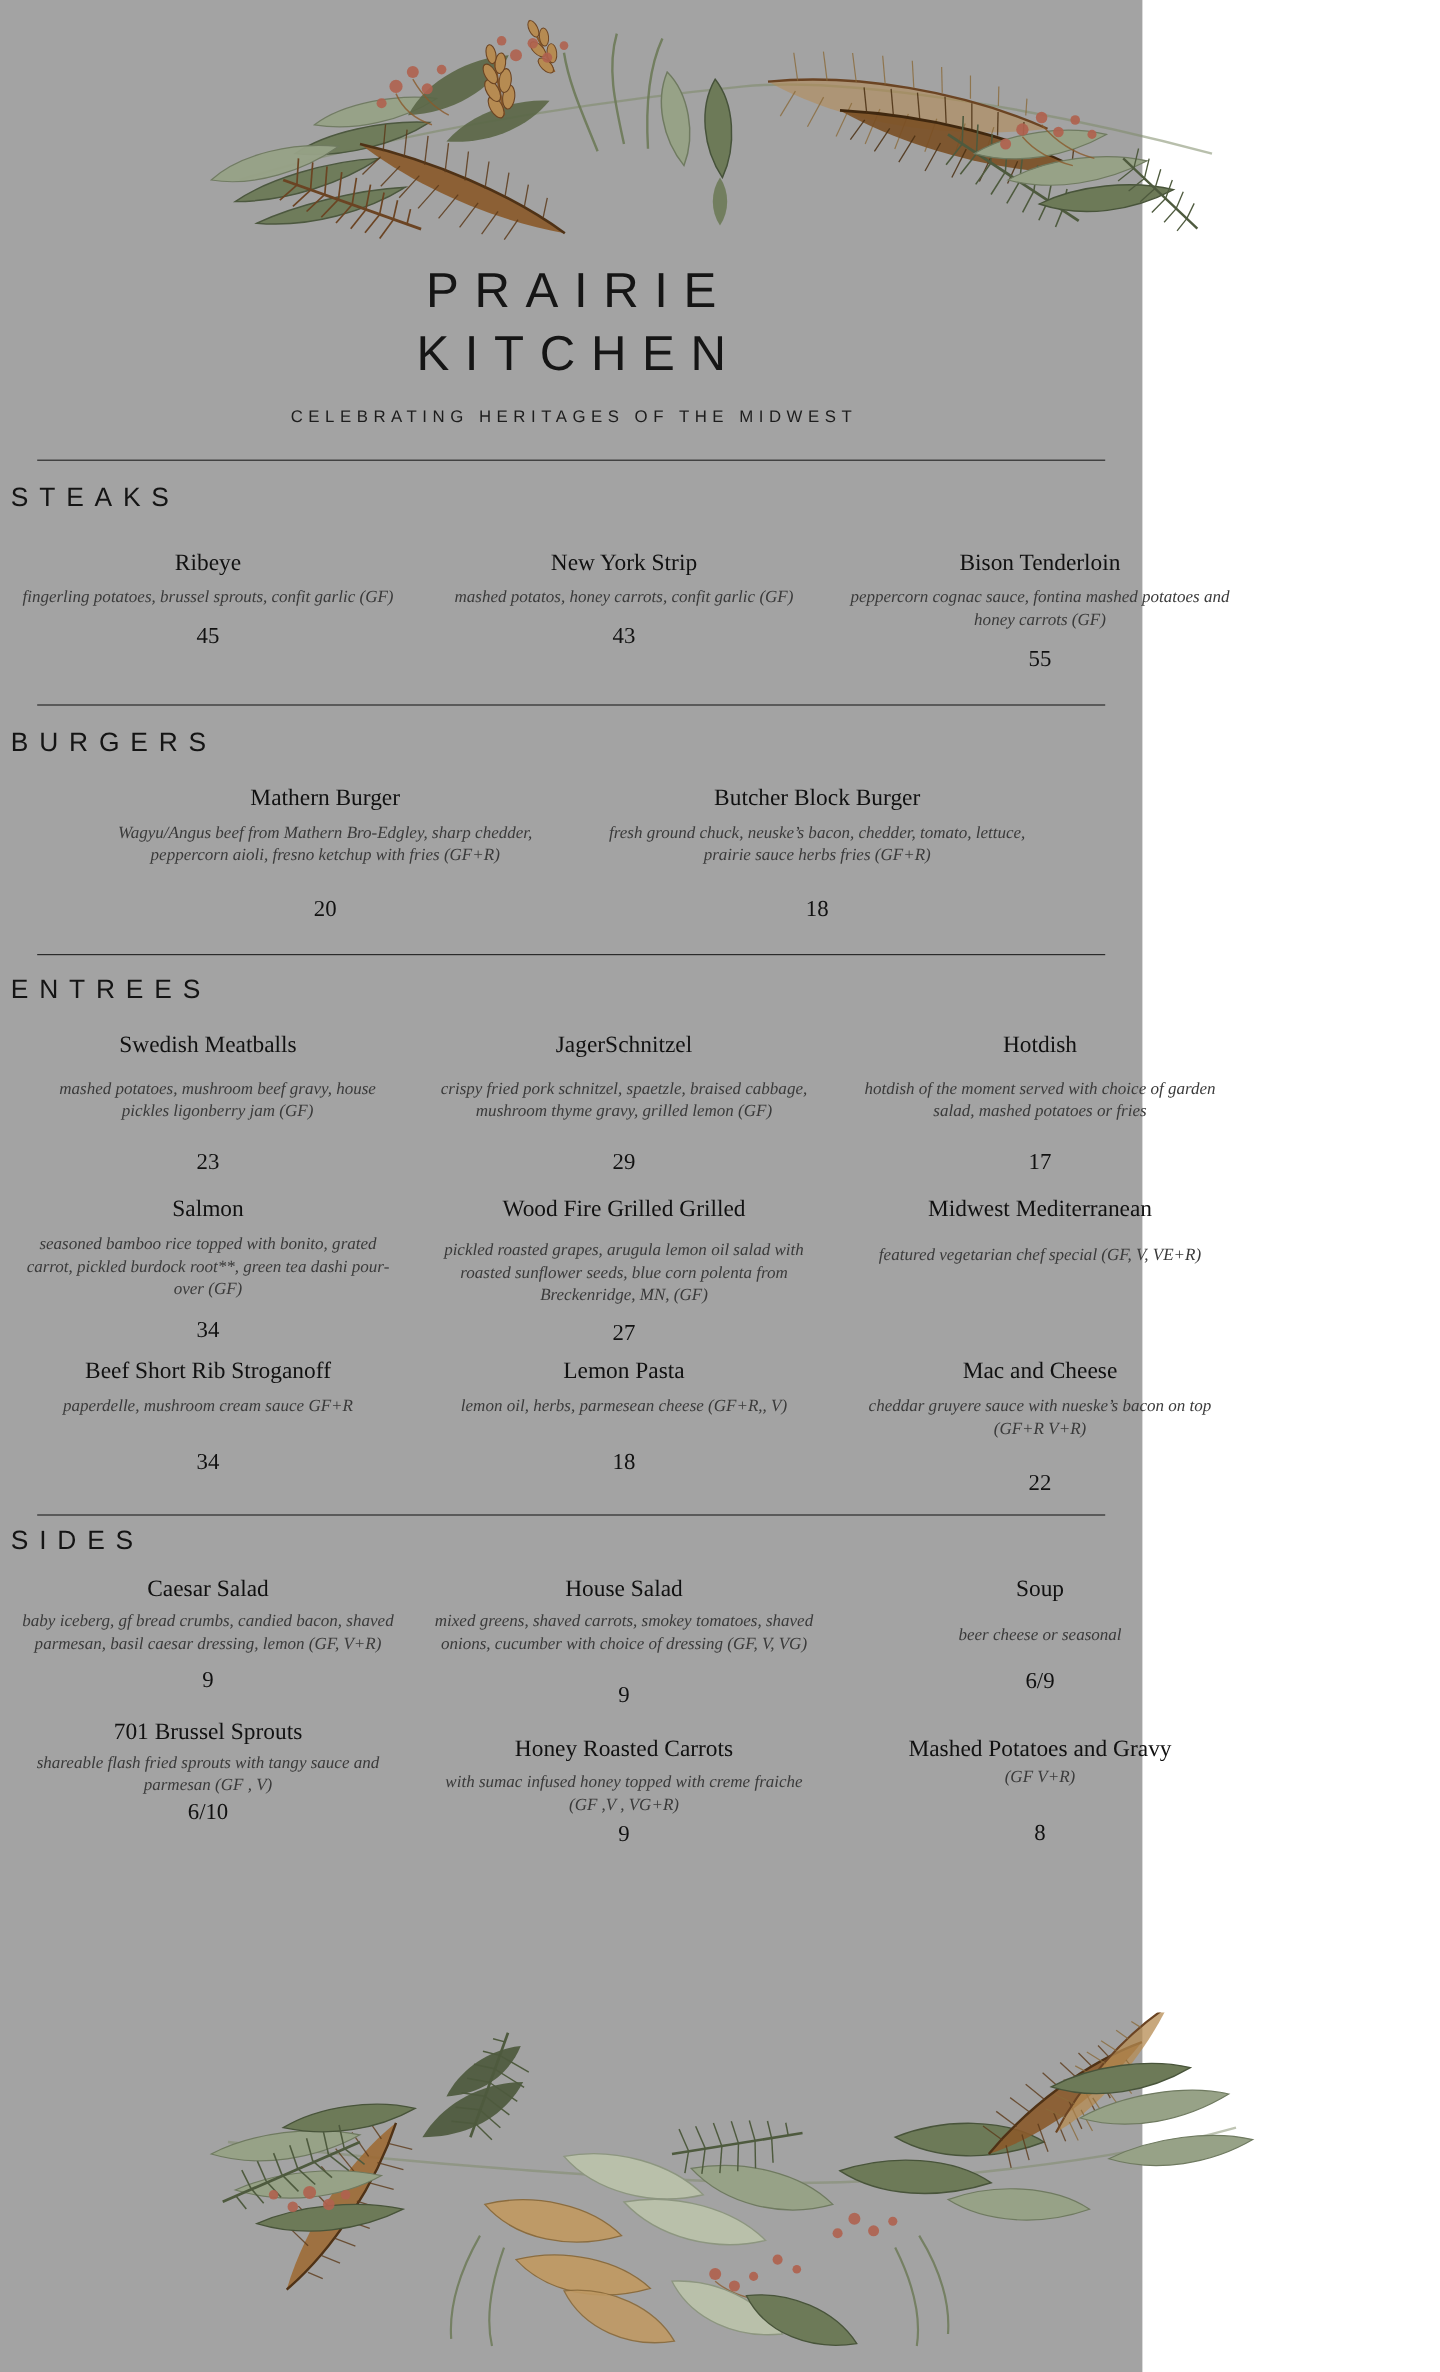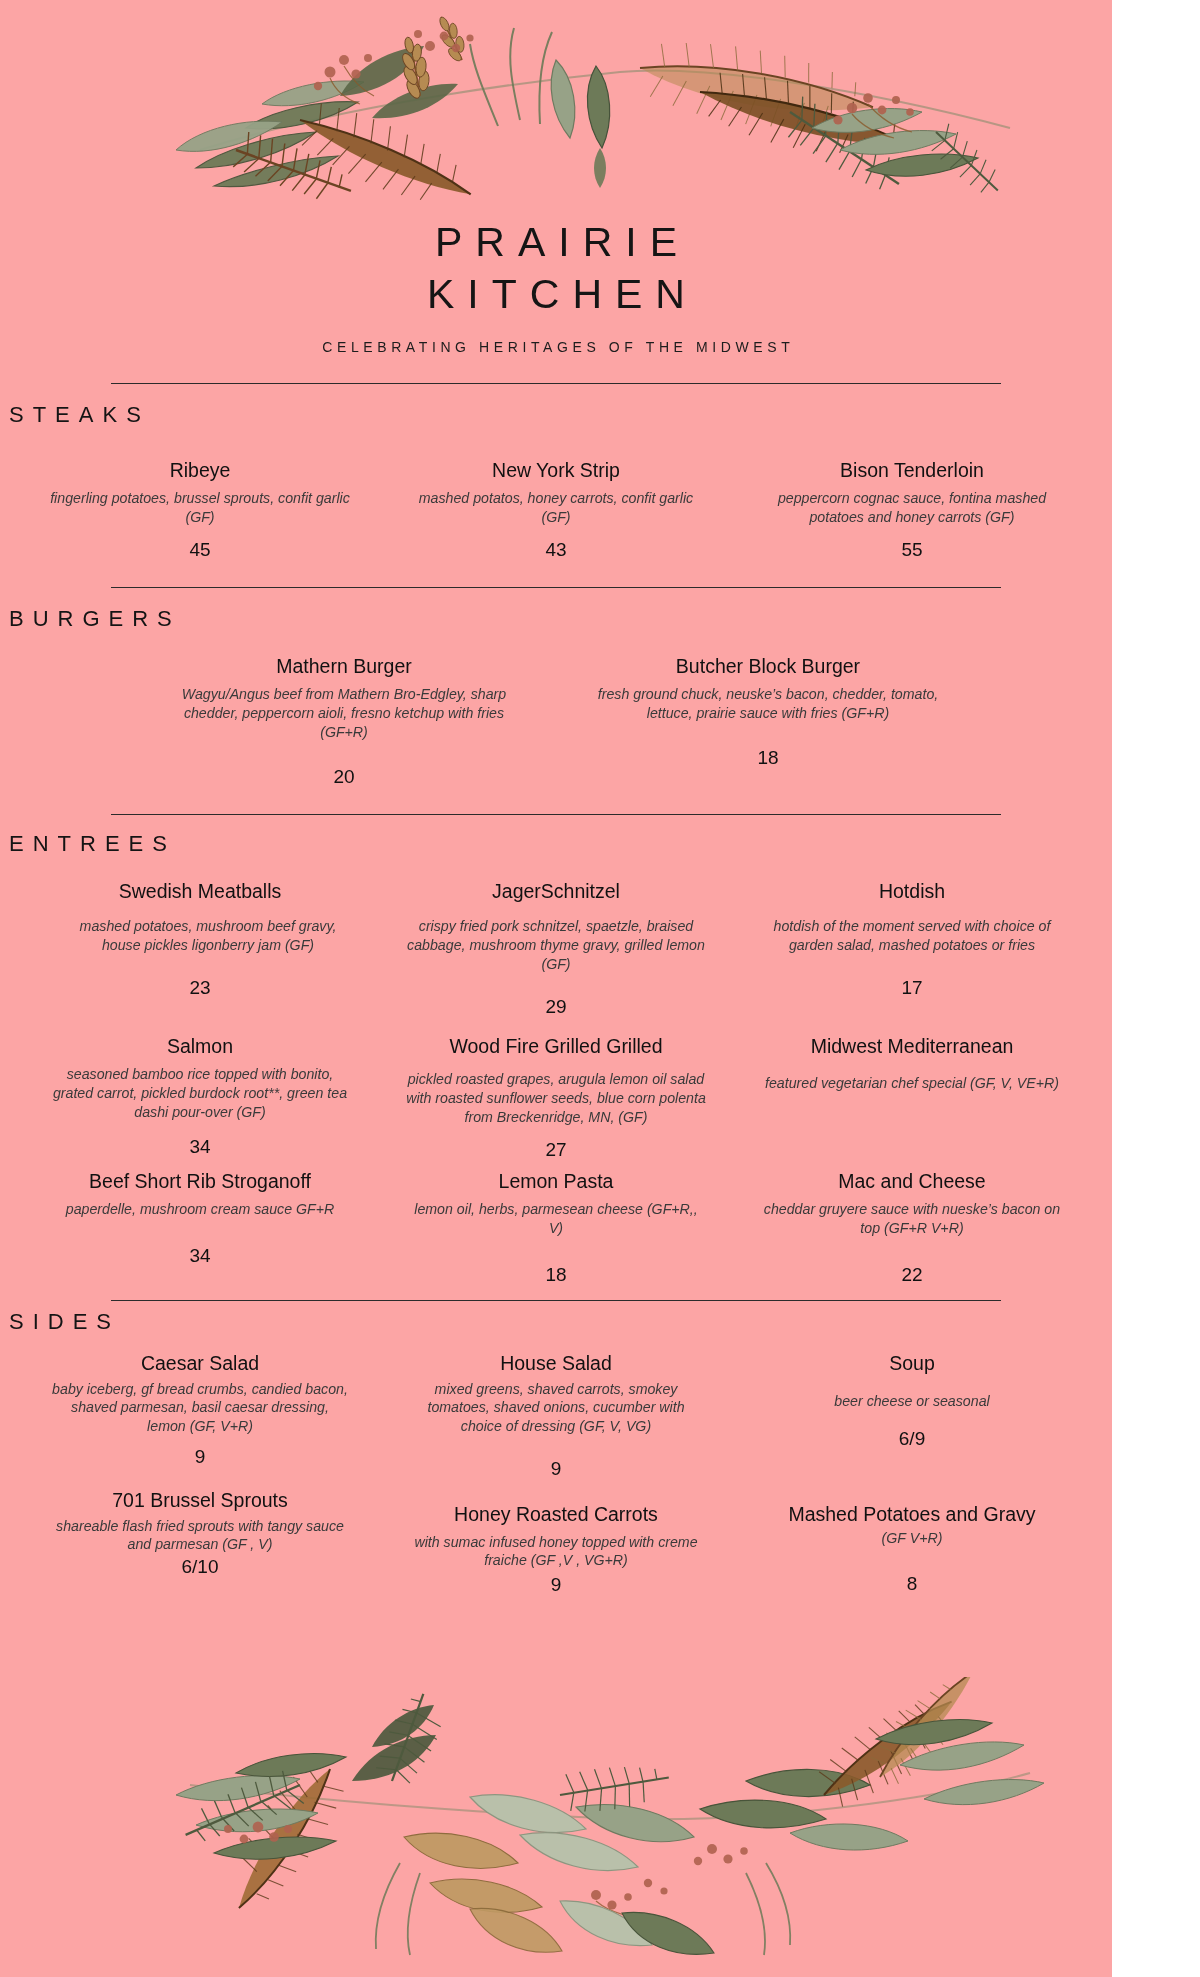--- a/index.html
+++ b/index.html
@@ -7,23 +7,23 @@
   html, body {
     width: 1200px;
     height: 1977px;
     background: #ffffff;
     font-family: "Liberation Sans", sans-serif;
     color: #1a1a1a;
     overflow: hidden;
   }
   .page {
     position: relative;
-    width: 1112px;
+    width: 952px;
     height: 1977px;
-    background: #fca5a5;
+    background: #a3a3a3;
   }
 
   
   .header-art {
     position: relative;
     width: 1200px;
     height: 230px;
     margin: 0 auto;
   }
   .header-art svg { display: block; width: 1200px; height: 230px; }
@@ -67,24 +67,25 @@
     letter-spacing: 9px;
     text-indent: 9px;
     font-weight: 400;
     color: #141414;
   }
 
   
   .row {
     display: grid;
     grid-template-columns: 1fr 1fr 1fr;
-    column-gap: 28px;
+    column-gap: 0;
     width: 1040px;
     margin: 0 auto;
     align-items: start;
+    font-family: Liberation Serif, serif;
   }
   .row.two-col {
     grid-template-columns: 1fr 1fr;
     width: 820px;
   }
   .item { text-align: center; padding: 0 14px; }
   .item-name {
     font-size: 19.5px;
     font-weight: 400;
     color: #111;
@@ -399,21 +400,21 @@
     <div>
       <div class="section-title" style="margin-top:18px;">BURGERS</div>
       <div class="row two-col" style="margin-top:22px;">
         <div class="item">
           <div class="item-name">Mathern Burger</div>
           <div class="item-desc">Wagyu/Angus beef from Mathern Bro-Edgley, sharp chedder, peppercorn aioli, fresno ketchup with fries  (GF+R)</div>
           <div class="item-price" style="margin-top:24px;">20</div>
         </div>
         <div class="item">
           <div class="item-name">Butcher Block Burger</div>
-          <div class="item-desc">fresh ground chuck, neuske’s bacon, chedder, tomato, lettuce, prairie sauce with fries (GF+R)</div>
+          <div class="item-desc">fresh ground chuck, neuske’s bacon, chedder, tomato, lettuce, prairie sauce herbs fries (GF+R)</div>
           <div class="item-price" style="margin-top:24px;">18</div>
         </div>
       </div>
     </div>
 
     <div class="rule rule-burgers" style="margin-top:26px;"></div>
 
     <div>
       <div class="section-title" style="margin-top:16px;">ENTREES</div>
 

